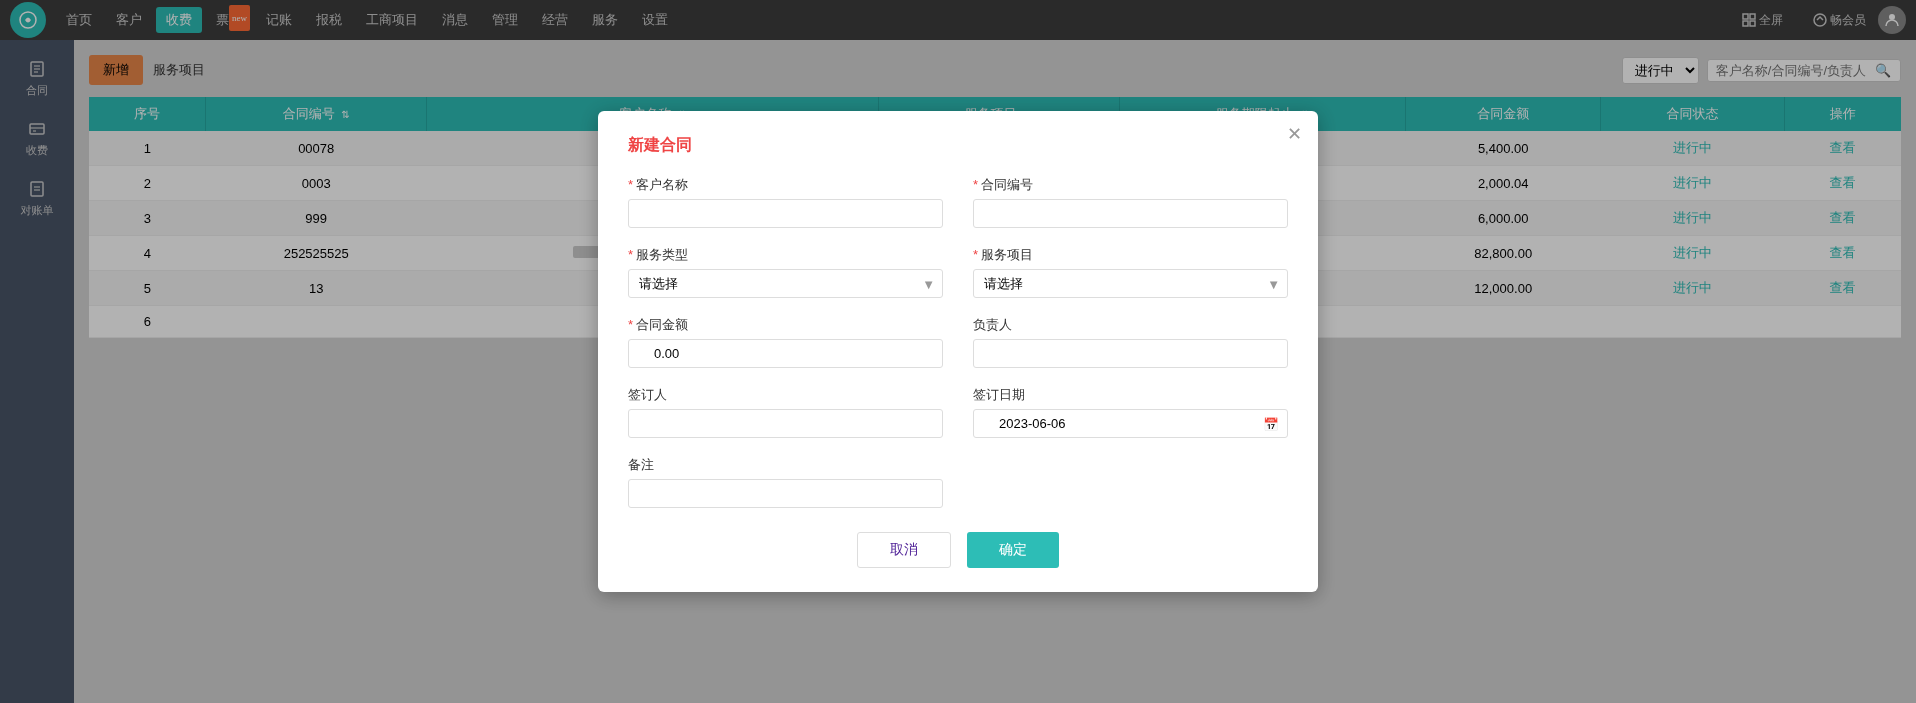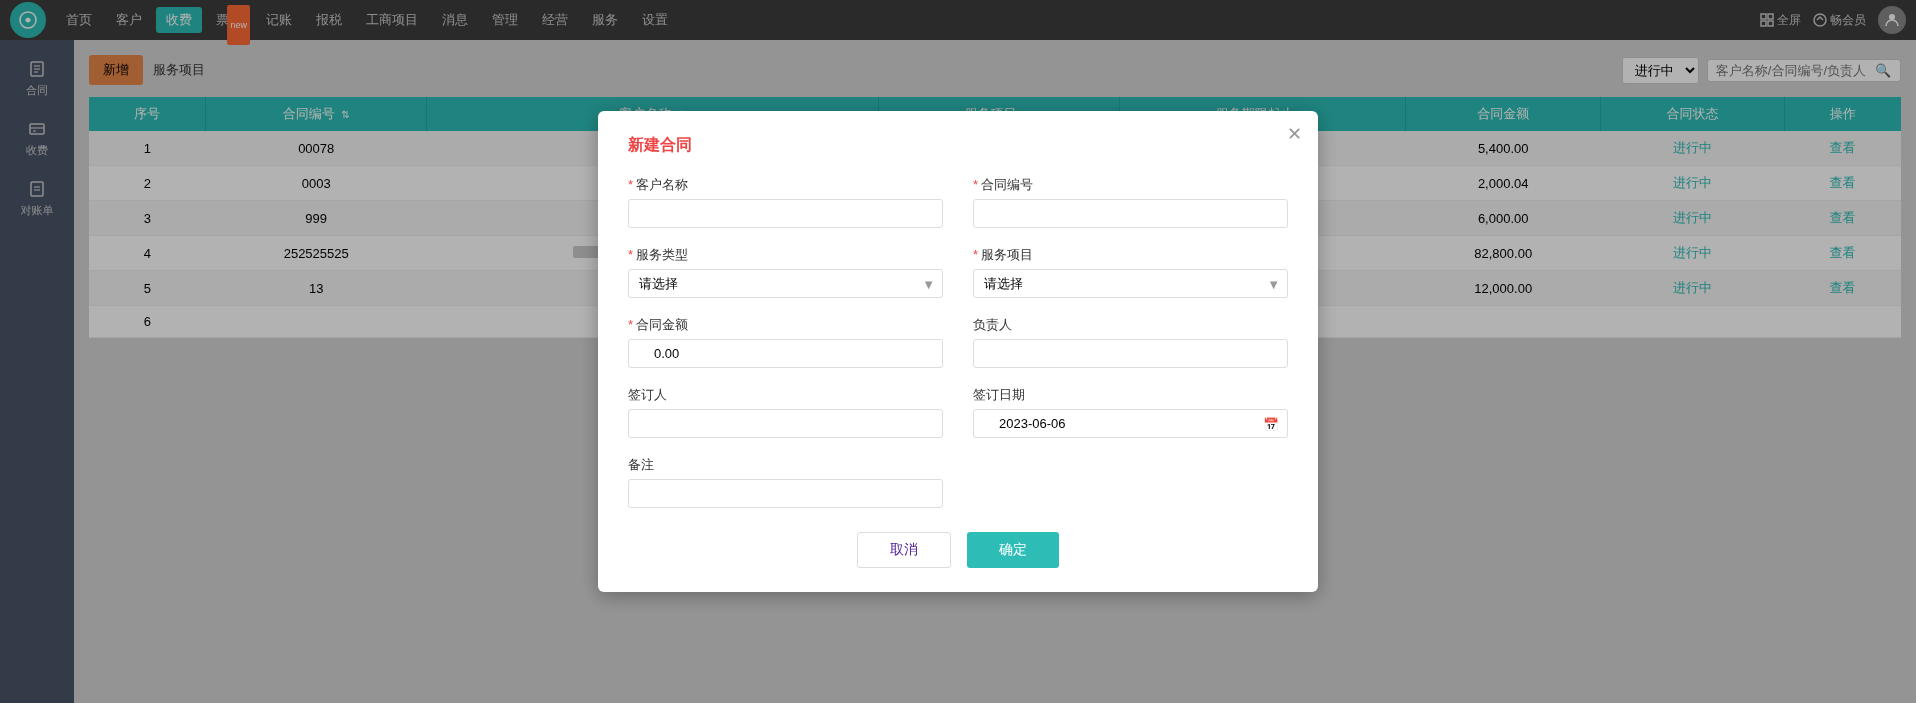--- a/index.html
+++ b/index.html
@@ -25,25 +25,25 @@
     }
     .nav-items { display: flex; align-items: center; flex: 1; gap: 4px; }
     .nav-item {
       color: #ccc; padding: 4px 10px; cursor: pointer; border-radius: 3px;
       font-size: 13px; position: relative;
     }
     .nav-item.active { background: #2dbdb6; color: white; }
     .nav-item .new-badge {
       position: absolute; top: -2px; right: 2px;
       background: #ff6b35; color: white; font-size: 9px;
-      padding: 15px 3px; border-radius: 2px;
+      padding: 8px 3px; border-radius: 2px; font-family: Liberation Serif, serif;
     }
     .nav-right { display: flex; align-items: center; gap: 12px; color: #ccc; font-size: 12px; }
     .nav-right .fullscreen-btn, .nav-right .member-btn {
-      display: flex; align-items: center; gap: 3px; cursor: pointer;
+      display: flex; align-items: center; gap: 3px; cursor: pointer; margin-left: 18px;
     }
     .avatar {
       width: 28px; height: 28px; background: #888; border-radius: 50%;
       display: flex; align-items: center; justify-content: center; color: white;
     }
 
     
     .main-layout { display: flex; flex: 1; overflow: hidden; }
 
     

